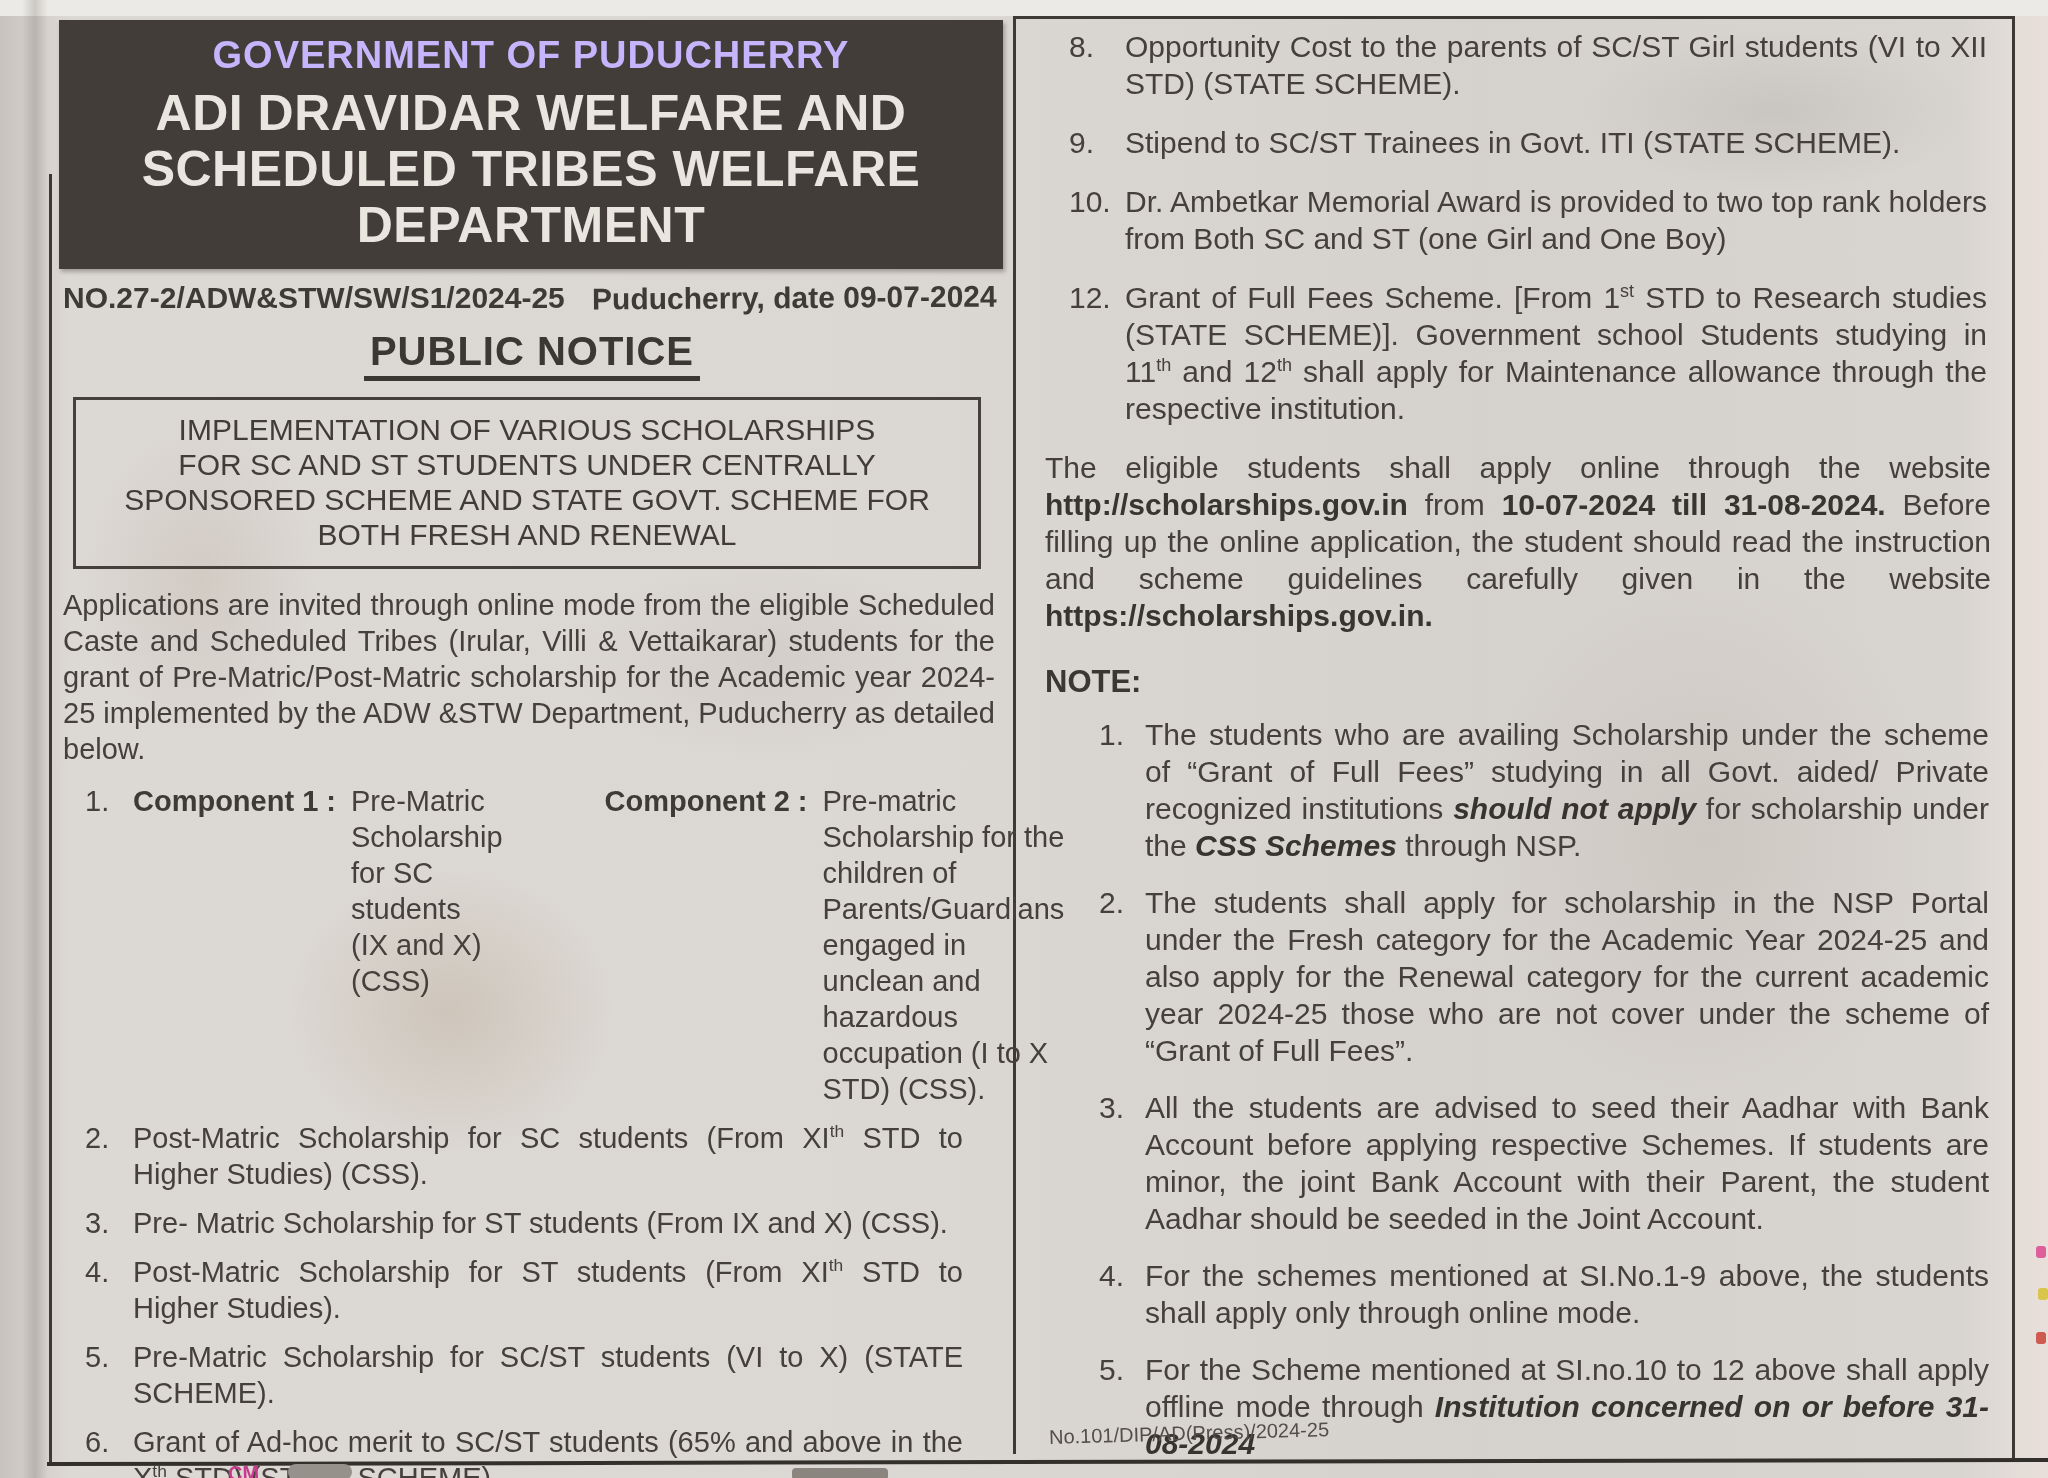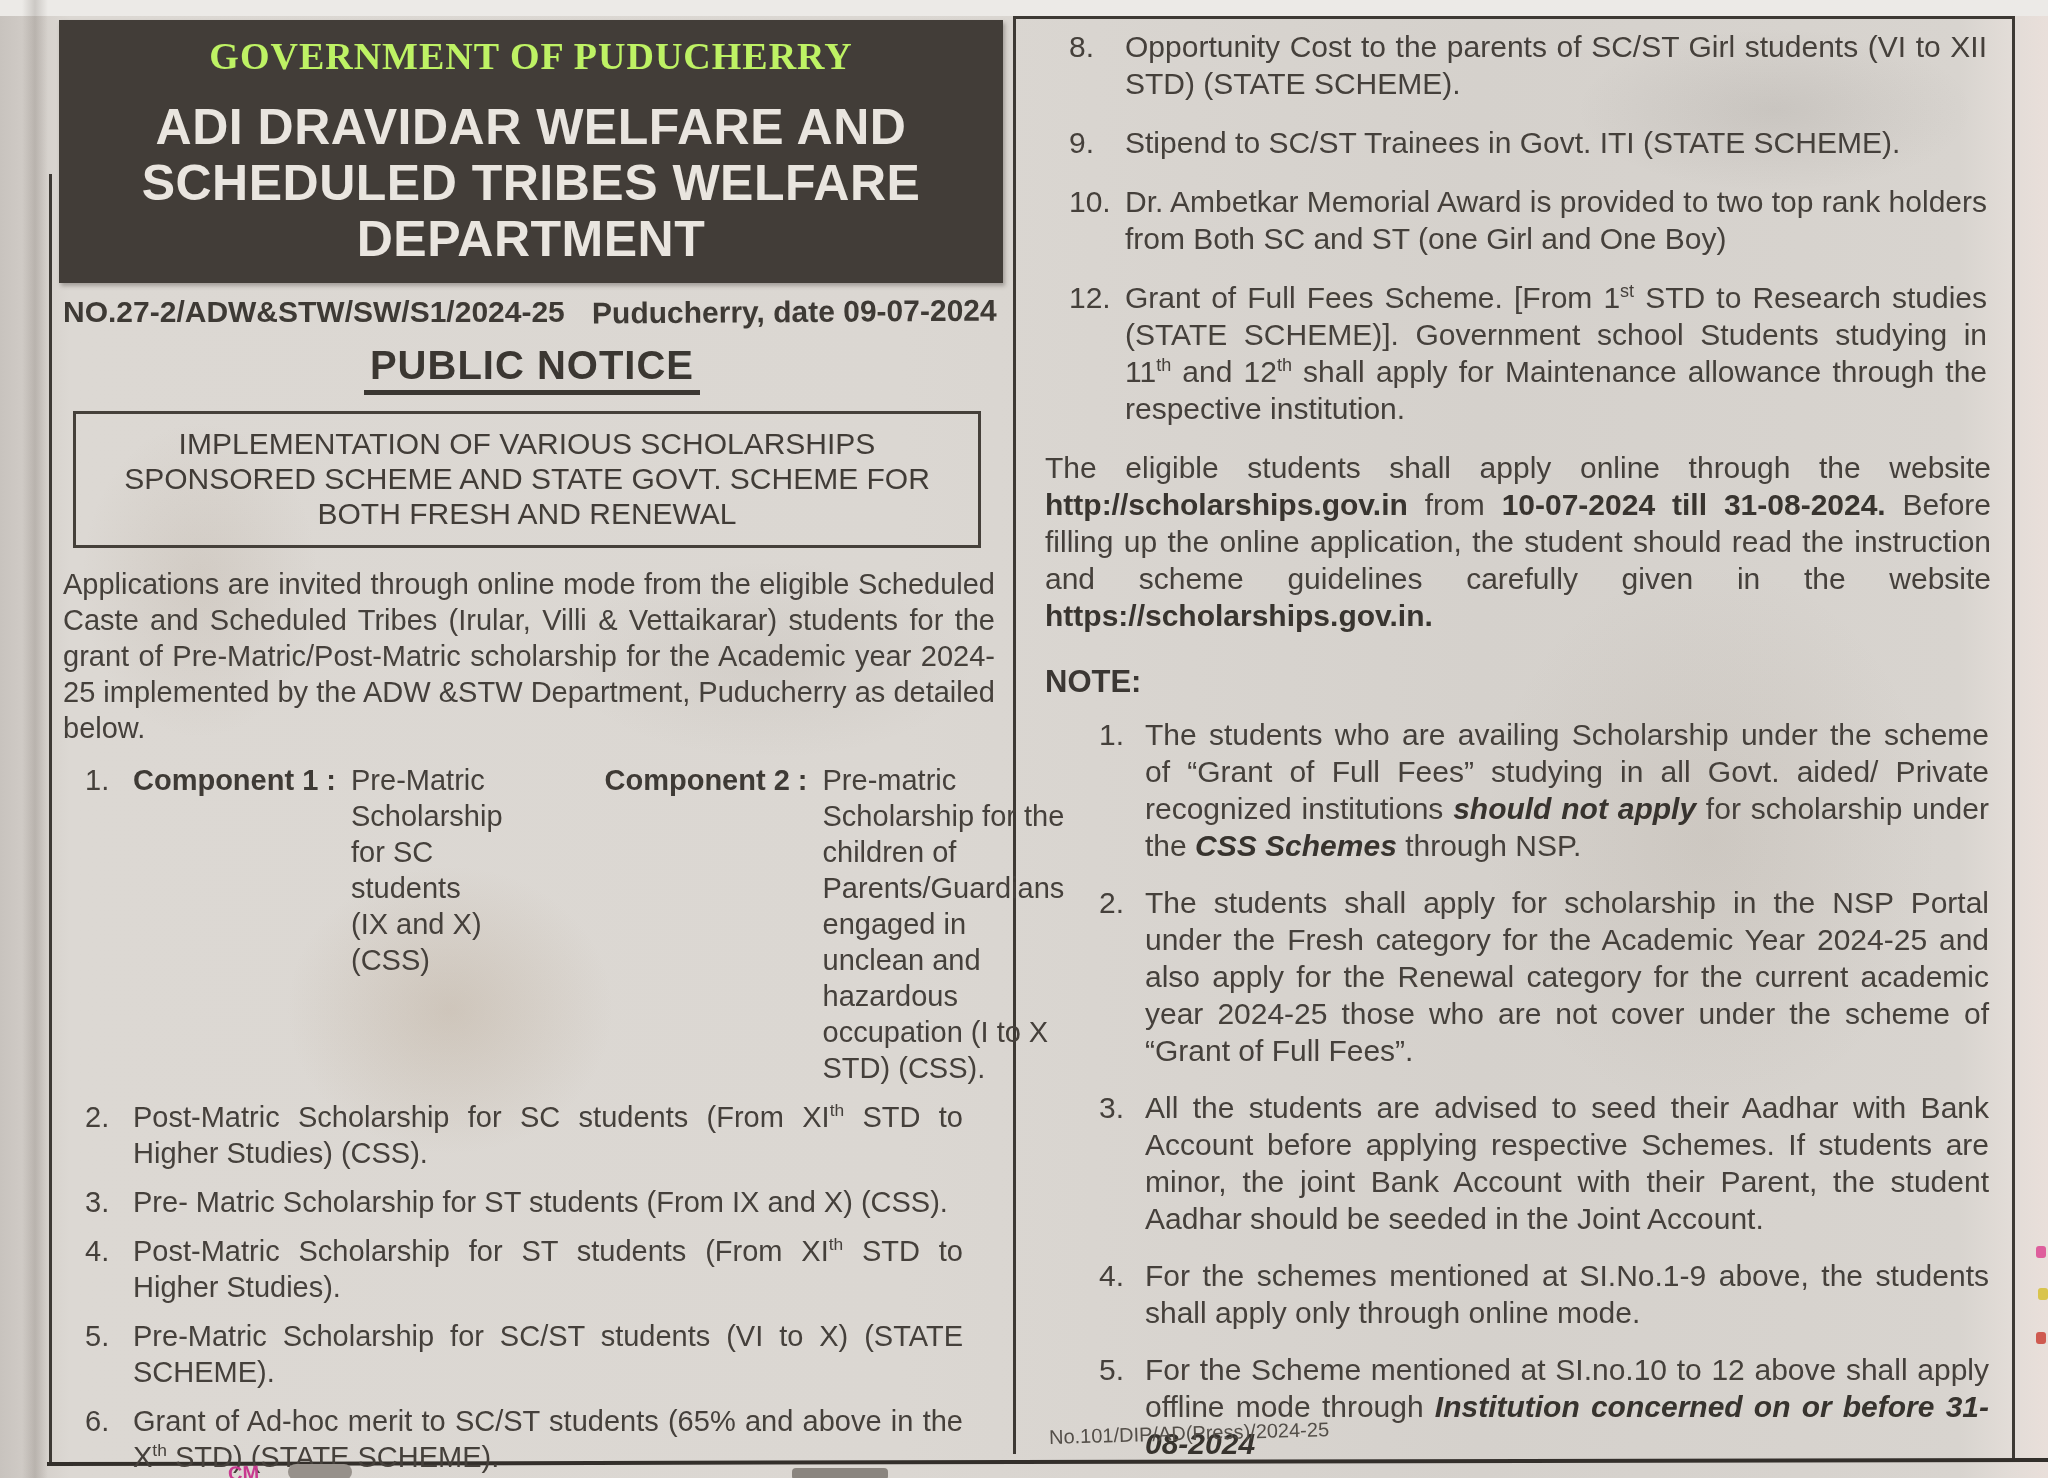--- a/index.html
+++ b/index.html
@@ -22,21 +22,21 @@
   .b-right{position:absolute;right:-2px;top:2px;bottom:2px;width:3px;background:#3d3934;}
   .b-top{position:absolute;left:958px;right:-2px;top:2px;height:3px;background:#3d3934;}
   .b-bottom{position:absolute;left:-8px;right:-40px;bottom:0px;height:4px;background:#332f2b;transform:rotate(-0.12deg);}
   .divider{position:absolute;left:958px;top:2px;bottom:10px;width:3px;background:#3d3934;}
 
   .col-left{position:absolute;left:2px;top:6px;width:950px;}
   .col-right{position:absolute;left:990px;top:14px;width:952px;}
 
   .masthead{background:#423d38;color:#e9e5df;text-align:center;padding:14px 8px 16px 8px;margin:0 4px 0 2px;
             box-shadow:2px 3px 4px rgba(60,54,48,0.35);}
-  .gov-line{font-size:38px;font-weight:bold;letter-spacing:1px;color:#bef264;margin-bottom:21px;font-family:Liberation Serif, serif;}
+  .gov-line{font-size:38px;font-weight:bold;letter-spacing:1px;color:#c4b5fd;margin-bottom:8px;}
   .dept-line{font-size:50px;font-weight:bold;line-height:56px;letter-spacing:0.5px;}
 
   .ref-row{display:flex;justify-content:space-between;align-items:baseline;font-weight:bold;font-size:30px;margin:12px 10px 0 6px;color:#3e3a35;}
   .ref-date{transform:rotate(-0.4deg);}
 
   .title-wrap{text-align:center;margin:14px 0 0 0;}
   .notice-title{display:inline-block;font-size:40px;font-weight:bold;color:#3b3732;border-bottom:5px solid #3b3732;padding:0 6px 2px 6px;letter-spacing:1px;}
 
   .subject-box{border:3px solid #45403a;margin:16px 26px 0 16px;padding:12px 10px 14px 10px;text-align:center;
                font-weight:normal;font-size:30px;line-height:35px;color:#413c37;}
@@ -111,20 +111,21 @@
         <span class="ref-no">NO.27-2/ADW&amp;STW/SW/S1/2024-25</span>
         <span class="ref-date">Puducherry, date 09-07-2024</span>
       </div>
 
       <div class="title-wrap">
         <span class="notice-title">PUBLIC NOTICE</span>
       </div>
 
       <div class="subject-box">
         <div>IMPLEMENTATION OF VARIOUS SCHOLARSHIPS</div>
+        <div>FOR SC AND ST STUDENTS UNDER CENTRALLY</div>
         <div>SPONSORED SCHEME AND STATE GOVT. SCHEME FOR</div>
         <div>BOTH FRESH AND RENEWAL</div>
       </div>
 
       <p class="intro">Applications are invited through online mode from the eligible Scheduled Caste and Scheduled Tribes (Irular, Villi &amp; Vettaikarar) students for the grant of Pre-Matric/Post-Matric scholarship for the Academic year 2024-25 implemented by the ADW &amp;STW Department, Puducherry as detailed below.</p>
 
       <div class="list">
         <div class="item">
           <span class="num">1.</span>
           <div class="comp-rows">

